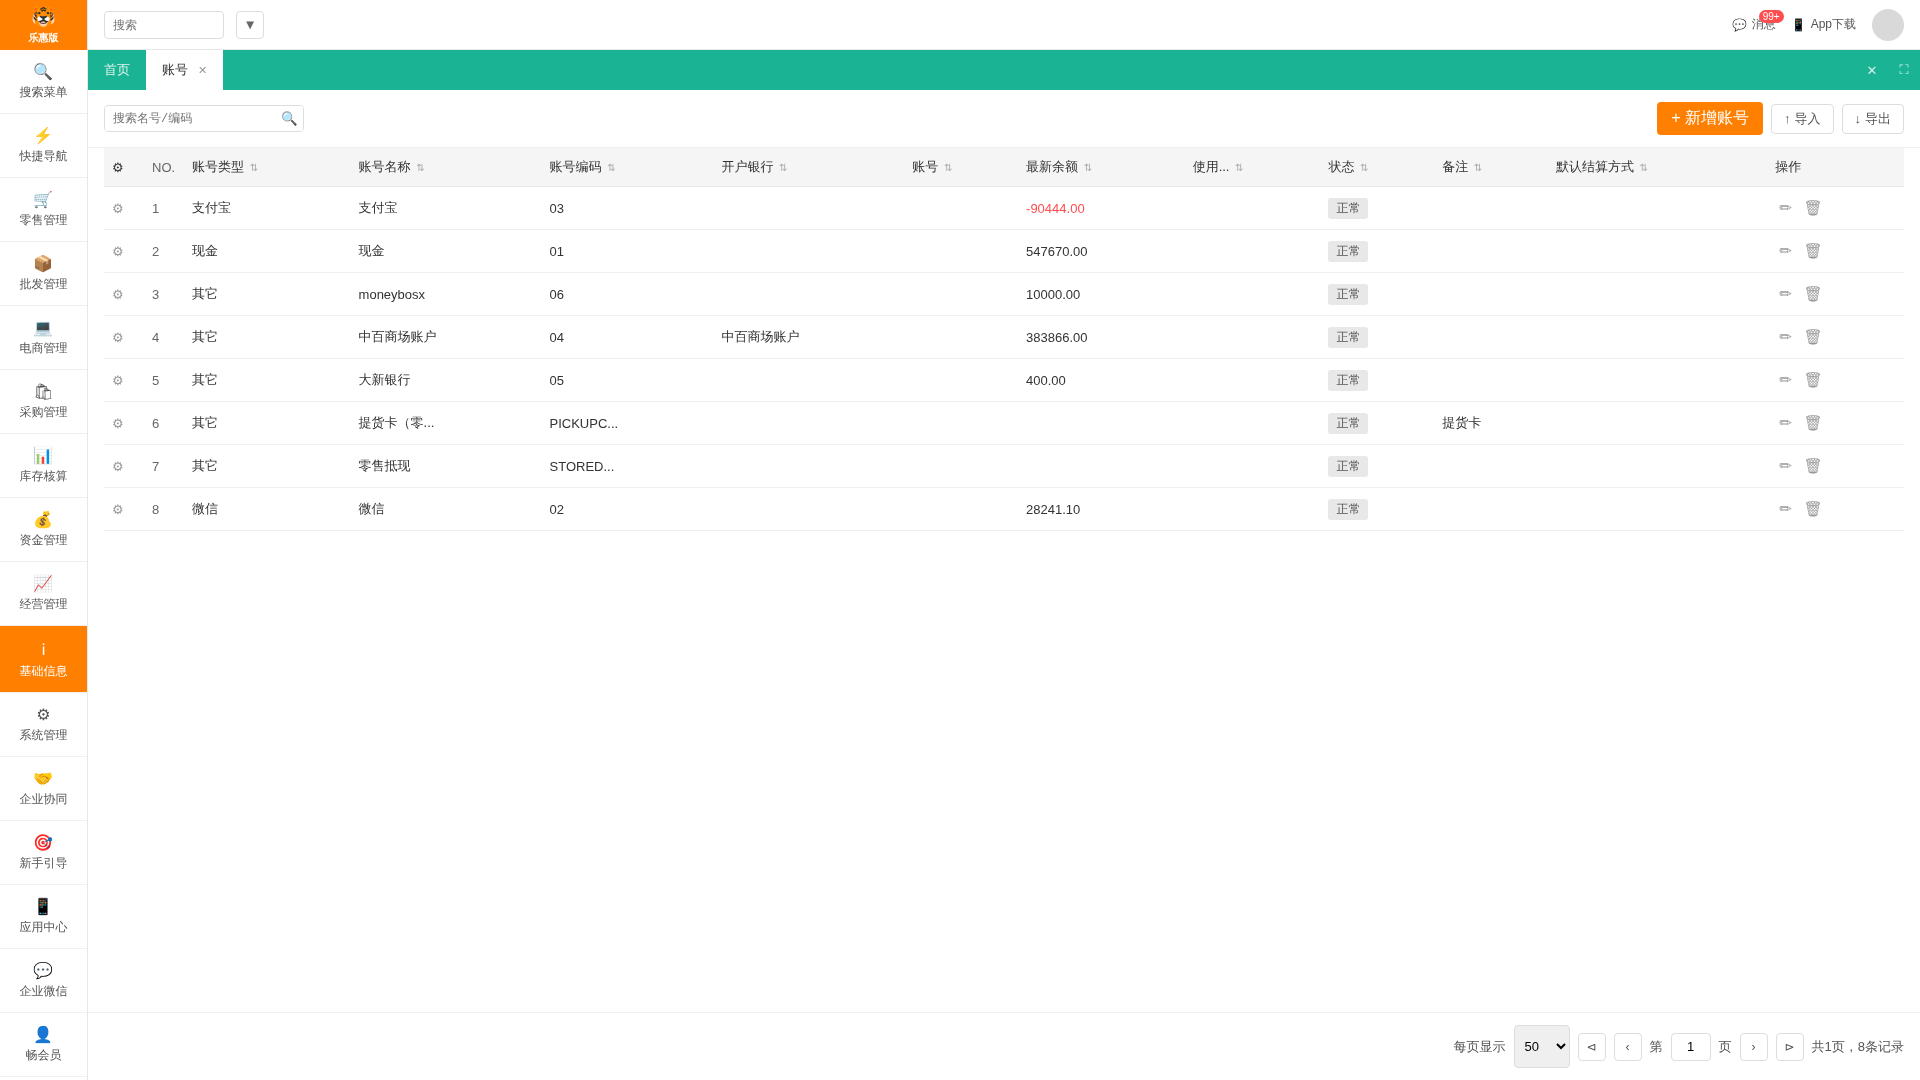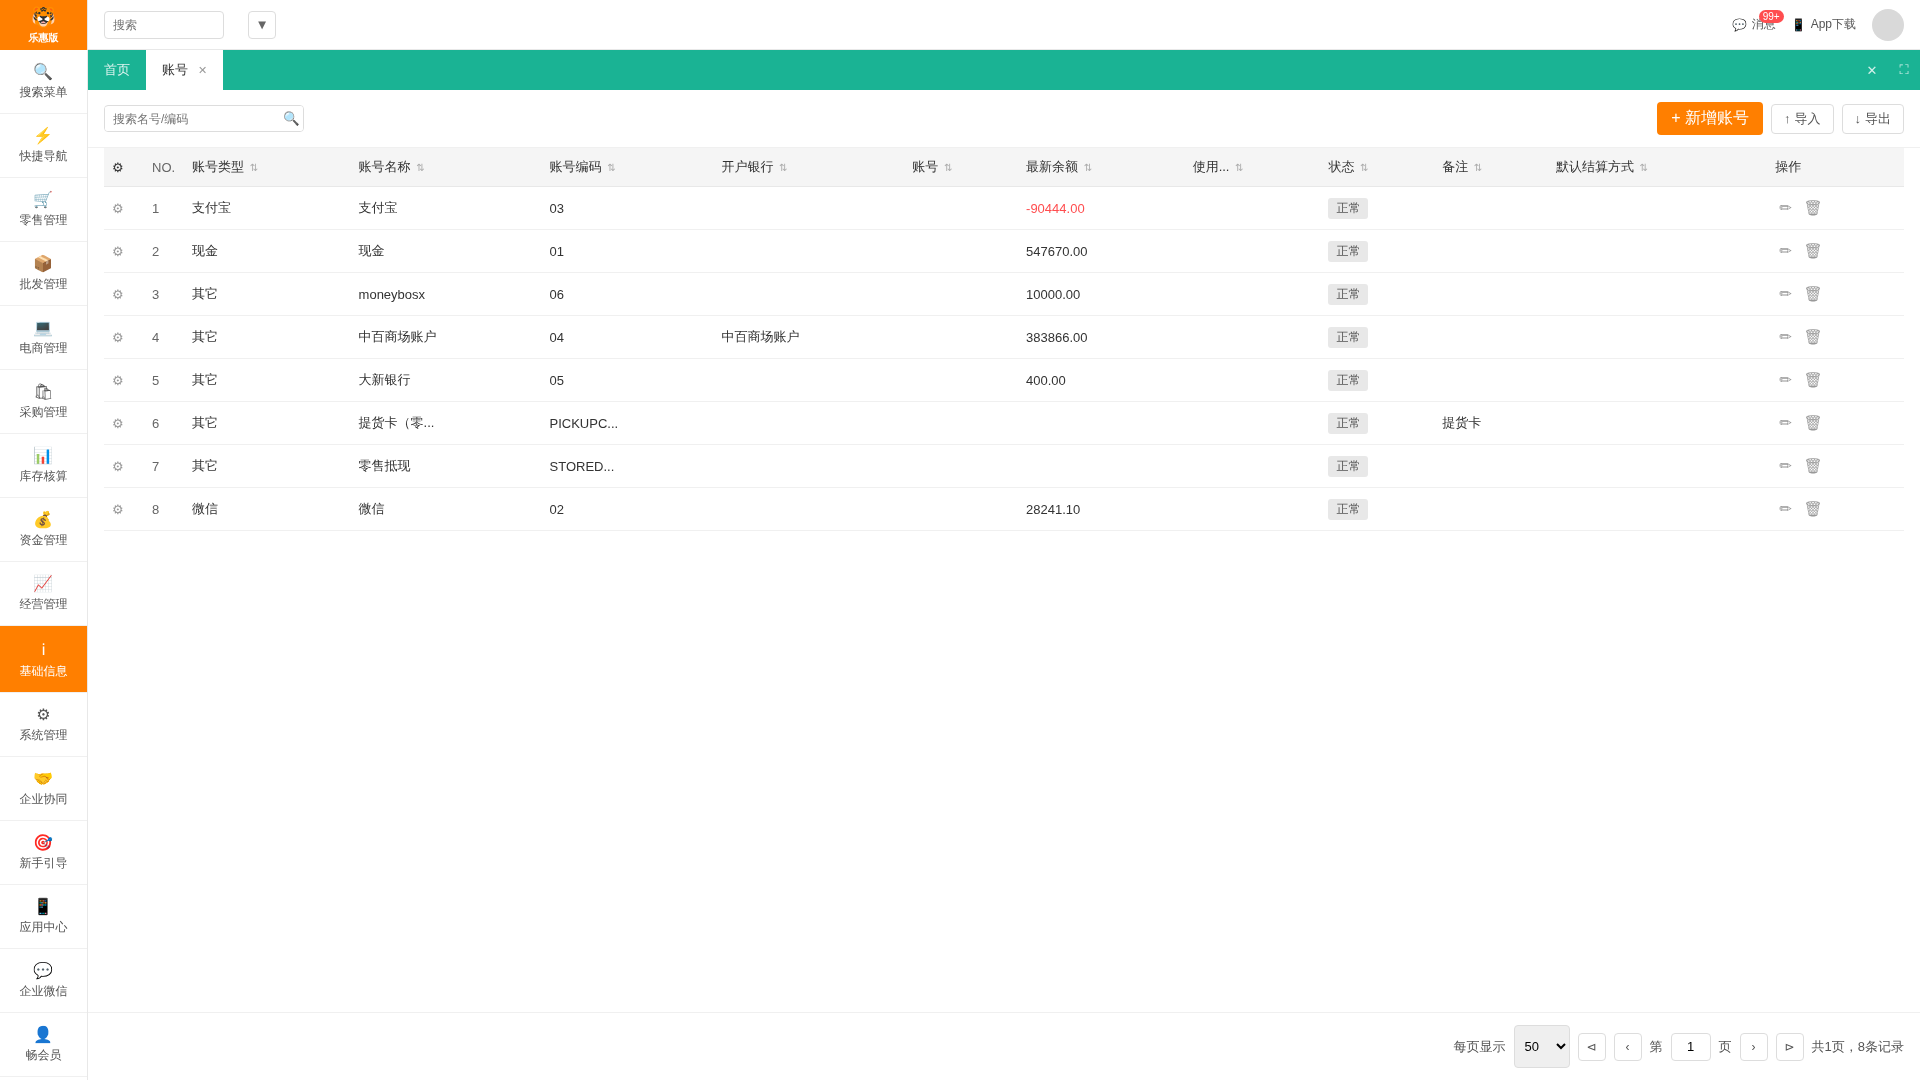--- a/index.html
+++ b/index.html
@@ -49,21 +49,21 @@
     .top-header {
       height: 50px;
       background: #fff;
       display: flex;
       align-items: center;
       justify-content: space-between;
       padding: 0 16px;
       border-bottom: 1px solid #e8e8e8;
       flex-shrink: 0;
     }
-    .top-header-left { display: flex; align-items: center; gap: 24px; }
+    .top-header-left { display: flex; align-items: center; gap: 12px; }
     .search-bar-top {
       width: 120px;
       height: 28px;
       border: 1px solid #ddd;
       border-radius: 4px;
       padding: 0 8px;
       font-size: 12px;
       color: #333;
     }
     .dropdown-btn {
@@ -174,20 +174,21 @@
       border-radius: 4px;
       overflow: hidden;
       width: 200px;
     }
     .search-input {
       border: none;
       outline: none;
       padding: 5px 8px;
       font-size: 12px;
       width: 170px;
+      font-family: Liberation Mono, monospace;
     }
     .search-btn {
       background: #fff;
       border: none;
       padding: 5px 8px;
       cursor: pointer;
       color: #999;
     }
     .toolbar-right { display: flex; align-items: center; gap: 8px; }
     .btn-add {

